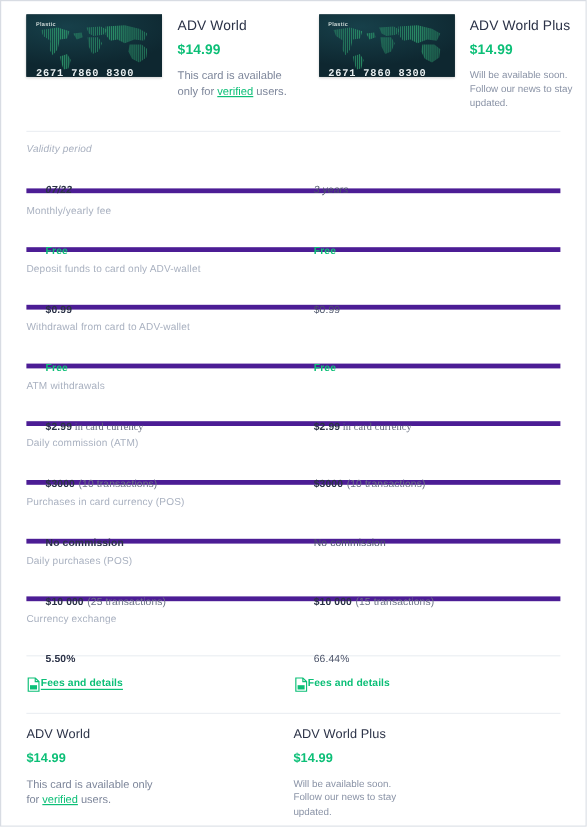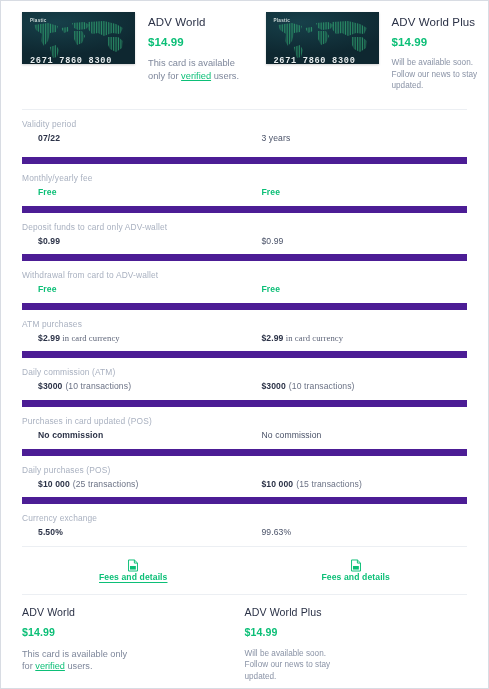--- a/index.html
+++ b/index.html
@@ -122,37 +122,37 @@
 
   
   .table{
     margin-top:17px;
     padding:0 21px;
   }
   .row{
     display:flex;
     height:48.6px;
     box-sizing:border-box;
-    border-top:7px solid #4c1d95;
+    border-top:4px solid #4c1d95;
     padding-top:8px;
   }
-  .row.first{border-top:1px solid #eceff3;}
+  .row.first{border-top:1px solid #eceff3;font-style:italic;}
   .cell{
     width:245px;
     box-sizing:border-box;
   }
   .cell.c2{padding-left:1px;}
   .lbl{
     font-size:8.4px;
     color:#a9b1c0;
     letter-spacing:.15px;
     line-height:12px;
   }
   .val{
-    margin-top:2px;
+    margin-top:22px;
     font-size:8.6px;
     color:#2b3247;
     font-weight:bold;
     letter-spacing:.1px;
     line-height:12px;
     padding-left:16px;
   }
   .val.plain{font-weight:normal;color:#4a5268;}
   .val.green{color:#0cbf77;}
   .sub{
@@ -169,23 +169,22 @@
   
   .fees-row{
     display:flex;
     height:47px;
     border-top:1px solid #eceff3;
     align-items:center;
   }
   .fees-cell{
     width:245px;
     display:flex;
-    align-items:center;
+    align-items:flex-start;
     gap:0;
-    flex-direction:column;
   }
   .doc-icon{
     width:12px;height:13px;
     flex:0 0 auto;
     display:block;
   }
   .fees-txt{
     font-size:8.6px;
     color:#0cbf77;
     font-weight:bold;
@@ -326,21 +325,21 @@
         <div class="val green">Free</div>
       </div>
       <div class="cell c2">
         <div class="lbl">&nbsp;</div>
         <div class="val green">Free</div>
       </div>
     </div>
 
     <div class="row">
       <div class="cell">
-        <div class="lbl">ATM purchases</div>
+        <div class="lbl">ATM withdrawals</div>
         <div class="val"><span>$2.99</span><span class="sub"> in card currency</span></div>
       </div>
       <div class="cell c2">
         <div class="lbl">&nbsp;</div>
         <div class="val"><span>$2.99</span><span class="sub"> in card currency</span></div>
       </div>
     </div>
 
     <div class="row">
       <div class="cell">
@@ -348,21 +347,21 @@
         <div class="val"><span>$3000</span><span class="sub2">(10 transactions)</span></div>
       </div>
       <div class="cell c2">
         <div class="lbl">&nbsp;</div>
         <div class="val"><span>$3000</span><span class="sub2">(10 transactions)</span></div>
       </div>
     </div>
 
     <div class="row">
       <div class="cell">
-        <div class="lbl">Purchases in card updated (POS)</div>
+        <div class="lbl">Purchases in card currency (POS)</div>
         <div class="val">No commission</div>
       </div>
       <div class="cell c2">
         <div class="lbl">&nbsp;</div>
         <div class="val plain">No commission</div>
       </div>
     </div>
 
     <div class="row">
       <div class="cell">
@@ -375,21 +374,21 @@
       </div>
     </div>
 
     <div class="row">
       <div class="cell">
         <div class="lbl">Currency exchange</div>
         <div class="val">5.50%</div>
       </div>
       <div class="cell c2">
         <div class="lbl">&nbsp;</div>
-        <div class="val plain">99.63%</div>
+        <div class="val plain">66.44%</div>
       </div>
     </div>
 
     <div class="fees-row">
       <div class="fees-cell">
         <svg class="doc-icon" viewBox="0 0 14 16">
           <path d="M1.5 1.2h7.2l3.8 3.7v9.9H1.5z" fill="none" stroke="#0cbf77" stroke-width="1.2"></path>
           <path d="M8.7 1.2v3.8h3.8" fill="none" stroke="#0cbf77" stroke-width="1.2"></path>
           <rect x="3.3" y="8.6" width="7.2" height="4.4" fill="#0cbf77"></rect>
         </svg>

